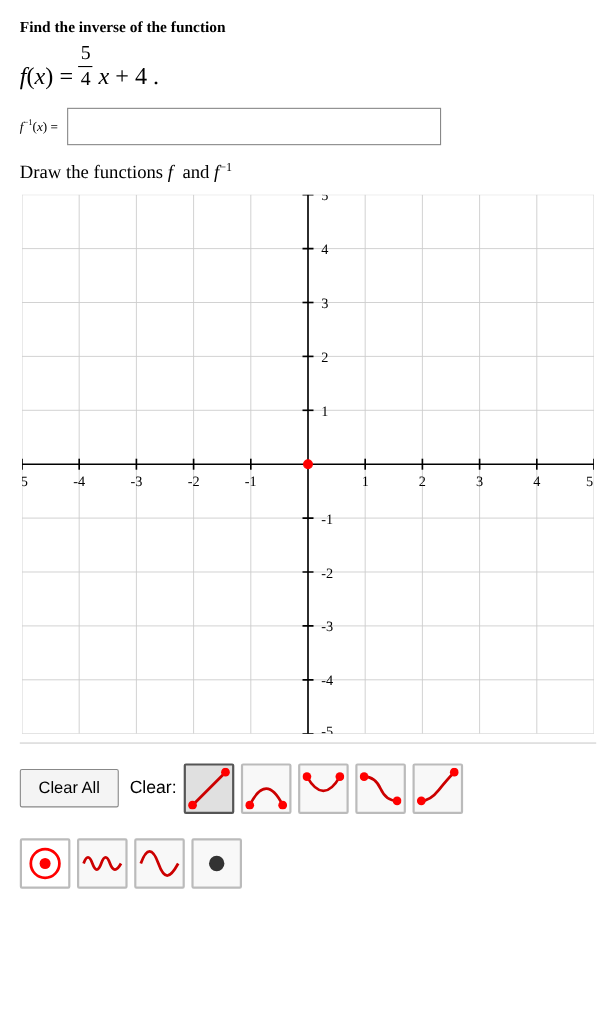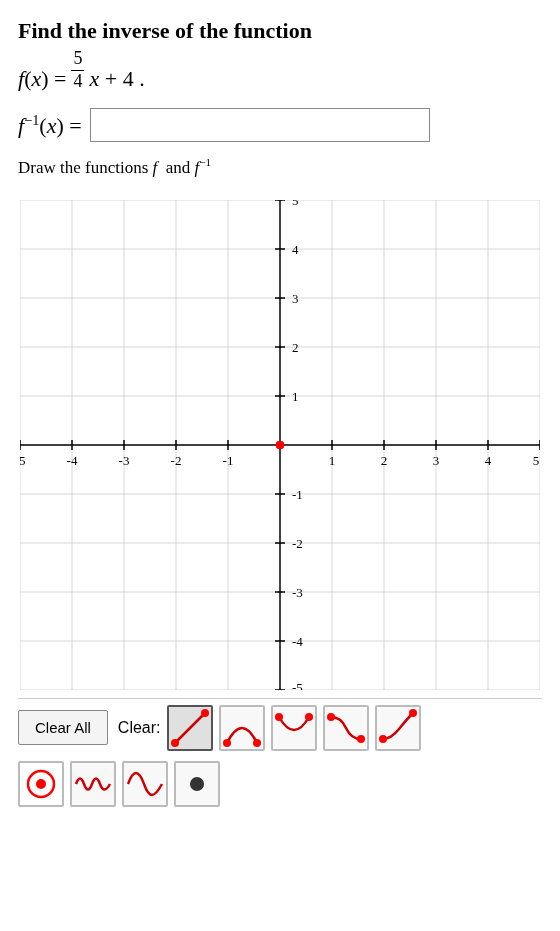--- a/index.html
+++ b/index.html
@@ -6,21 +6,21 @@
     body {
       width: 560px;
       min-height: 931px;
       background: #fff;
       font-family: Georgia, 'Times New Roman', serif;
       color: #000;
       padding: 18px 18px 12px 18px;
     }
 
     .problem-title {
-      font-size: 22px;
+      font-size: 14px;
       font-weight: bold;
       margin-bottom: 4px;
     }
 
     .function-display {
       font-size: 22px;
       margin-bottom: 16px;
       display: flex;
       align-items: flex-end;
       gap: 4px;
@@ -47,36 +47,36 @@
     }
 
     .input-row {
       display: flex;
       align-items: center;
       gap: 8px;
       margin-bottom: 14px;
     }
 
     .input-label {
-      font-size: 22px;
+      font-size: 12px;
       white-space: nowrap;
     }
 
     .answer-input {
       border: 1.5px solid #888;
       width: 340px;
       height: 34px;
       font-size: 16px;
       padding: 4px 8px;
       outline: none;
     }
 
     .draw-instruction {
       font-size: 17px;
-      margin-bottom: 22px;
+      margin-bottom: 10px;
     }
 
     
     .graph-container {
       position: relative;
       width: 520px;
       height: 490px;
       margin: 0 auto 8px auto;
     }
 
@@ -84,21 +84,21 @@
       width: 100%;
       height: 100%;
     }
 
     
     .toolbar {
       display: flex;
       align-items: center;
       gap: 6px;
       margin-top: 6px;
-      padding: 6px 0;
+      padding: 18px 0;
       border-top: 1px solid #ccc;
     }
 
     .clear-all-btn {
       border: 1.5px solid #888;
       background: #f4f4f4;
       padding: 8px 16px;
       font-size: 15px;
       cursor: pointer;
       font-family: Arial, sans-serif;

